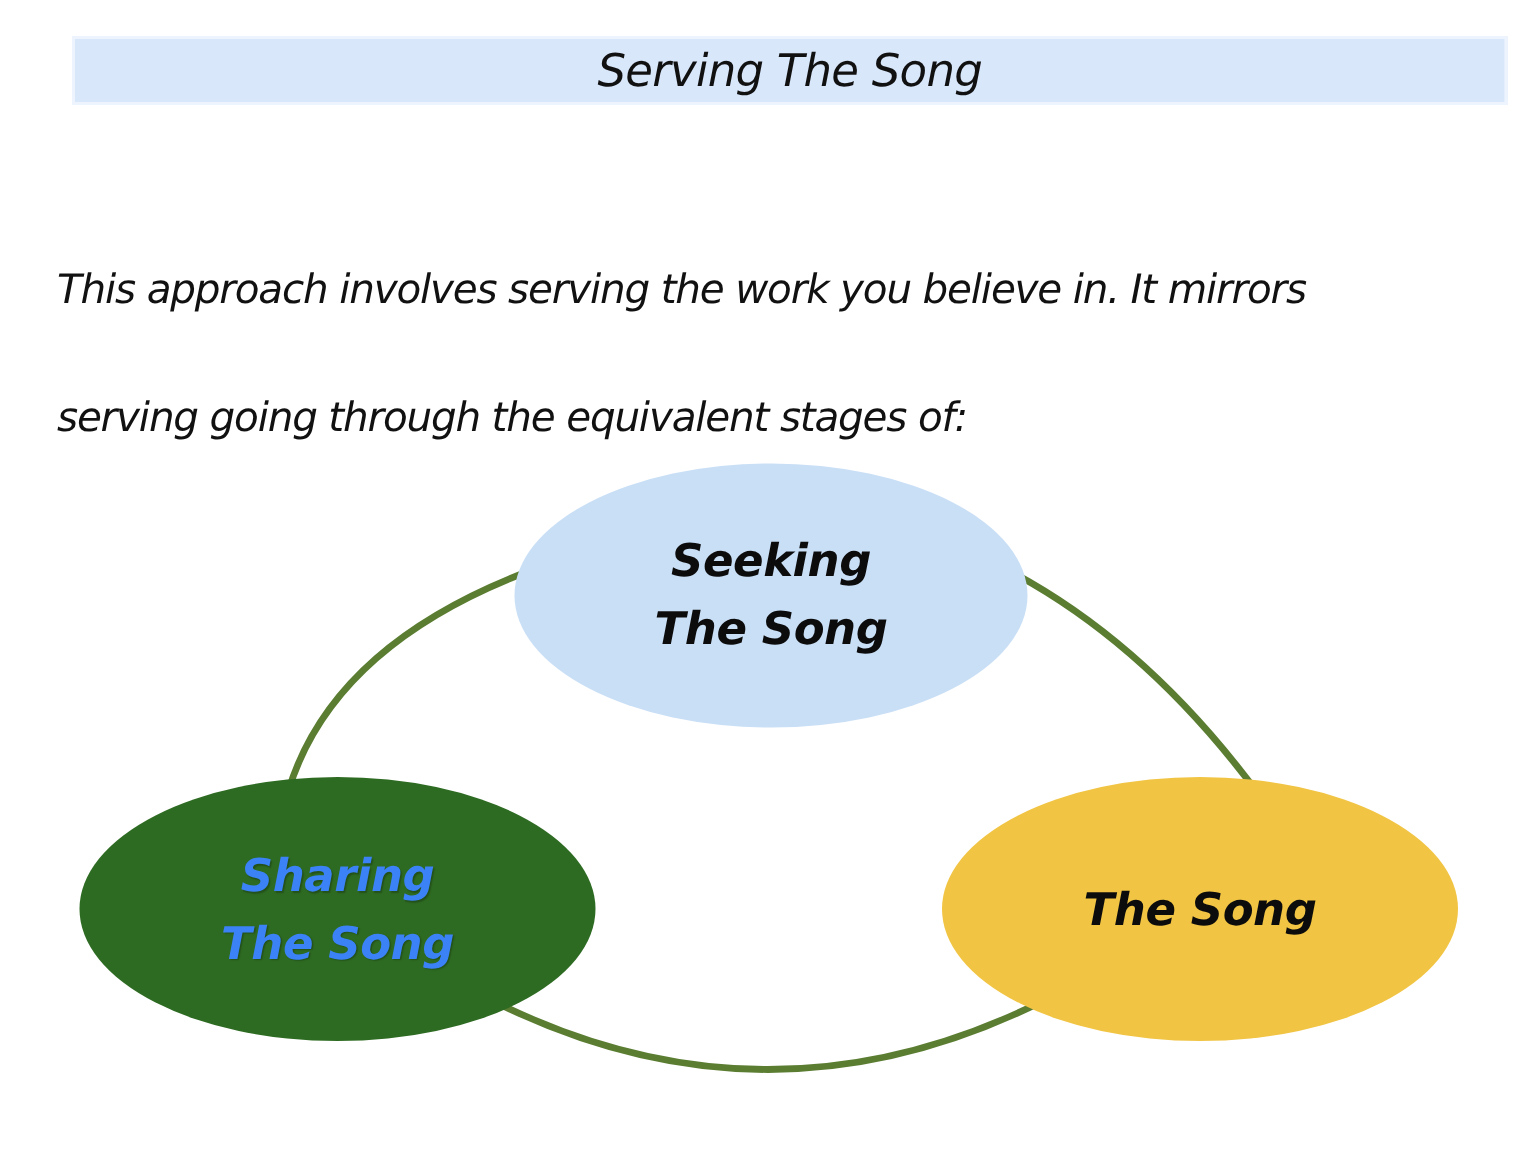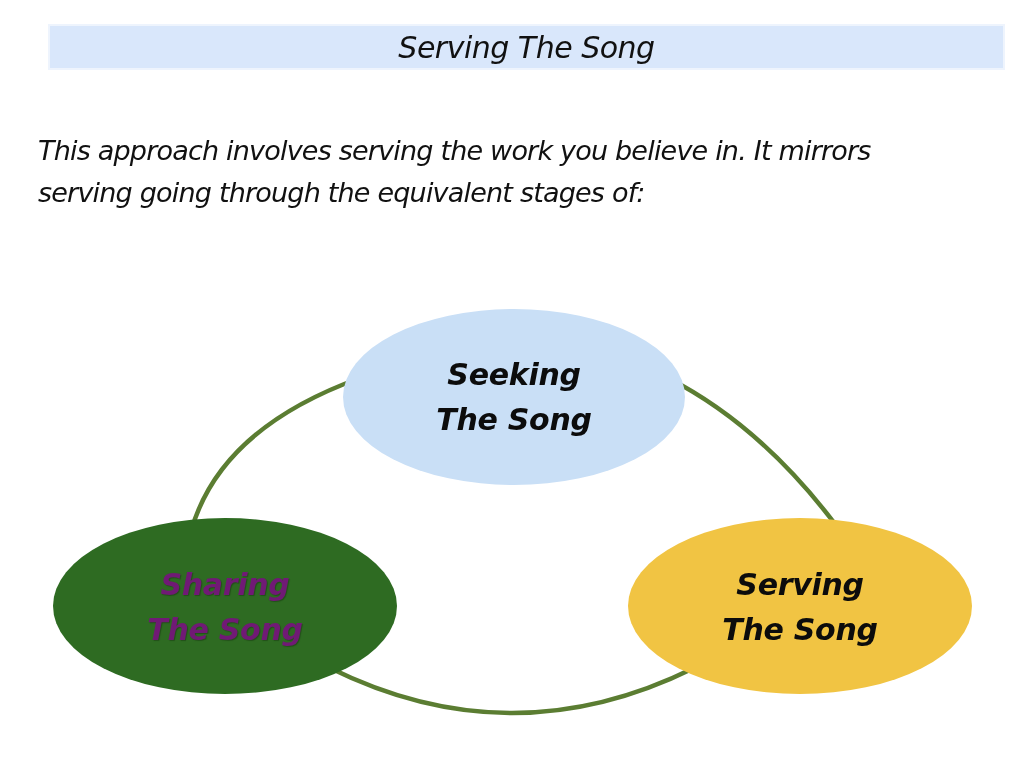--- a/index.html
+++ b/index.html
@@ -46,20 +46,21 @@
     top: 130px;
     width: 960px;
     font-style: italic;
     font-size: 27px;
     line-height: 42px;
     letter-spacing: -0.8px;
     color: #111111;
   }
   .intro .intro-line {
     white-space: nowrap;
+    margin-top: 43px;
   }
 
   
   .diagram {
     position: absolute;
     left: 0;
     top: 0;
     width: 900px;
     height: 768px;
   }
@@ -78,21 +79,21 @@
     font-weight: bold;
     font-style: italic;
     font-size: 30px;
     line-height: 45px;
     letter-spacing: -0.3px;
     text-align: center;
     white-space: nowrap;
     pointer-events: none;
   }
   .node-label.dark-text  { color: #0c0c0c; }
-  .node-label.light-text { color: #701a75; text-shadow: 1px 1px 1px rgba(0,0,0,0.25); }
+  .node-label.light-text { color: #3b82f6; text-shadow: 1px 1px 1px rgba(0,0,0,0.25); }
   .label-seeking { left: 514px; top: 397px; }
   .label-sharing { left: 225px; top: 607px; }
   .label-serving { left: 800px; top: 607px; }
 </style>
 </head>
 <body>
 
 <div class="stage">
 
   <div class="title-banner">
@@ -120,18 +121,17 @@
       <div>Seeking</div>
       <div>The Song</div>
     </div>
 
     <div class="node-label light-text label-sharing">
       <div>Sharing</div>
       <div>The Song</div>
     </div>
 
     <div class="node-label dark-text label-serving">
-      <div>Serving</div>
       <div>The Song</div>
     </div>
   </div>
 
 </div>
 
 </body></html>

